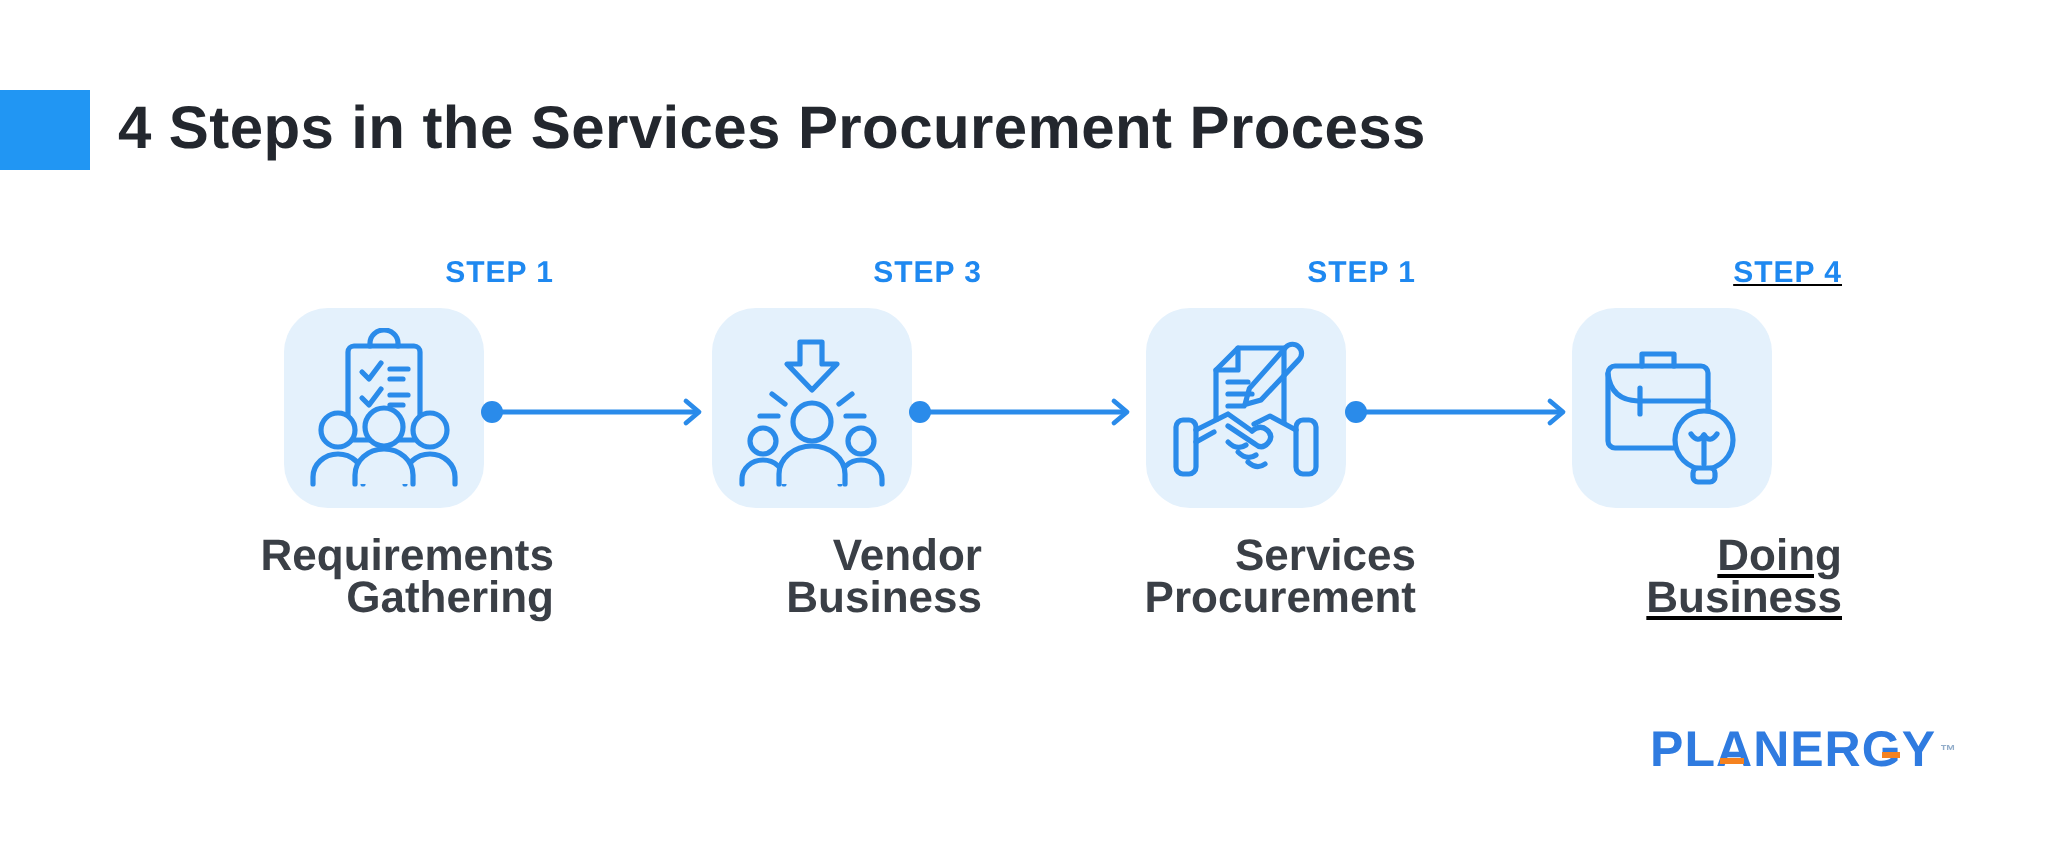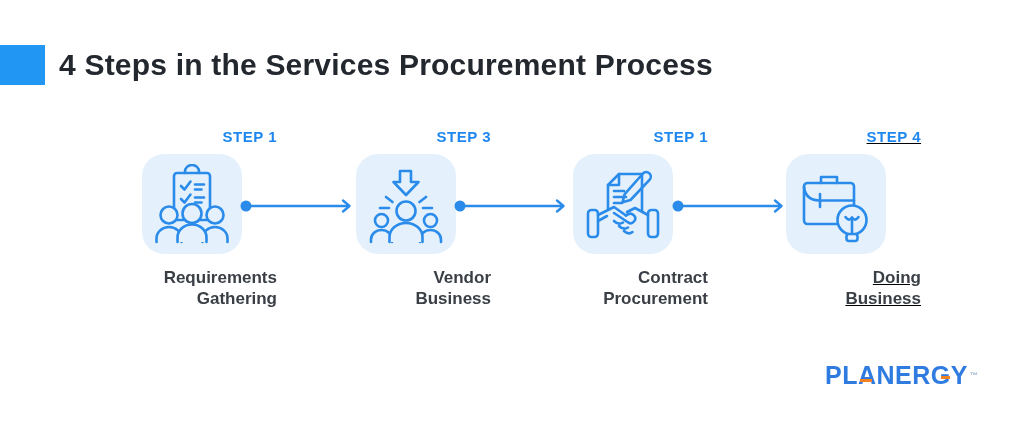--- a/index.html
+++ b/index.html
@@ -13,21 +13,21 @@
     position:absolute; left:59px; top:45px; height:40px; display:flex; align-items:center;
     font-size:30px; font-weight:700; color:#23272E; letter-spacing:0.2px; white-space:nowrap;
   }
   
   .step-col { position:absolute; top:128px; width:170px; text-align:right; }
   .step-label { font-size:15px; font-weight:700; color:#1E88F0; letter-spacing:0.5px; margin-bottom:9px; }
   .card {
     width:100px; height:100px; margin:0 auto; background:#E4F1FC; border-radius:22px;
     display:flex; align-items:center; justify-content:center;
   }
-  .step-name { margin-top:13px; font-size:17px; font-weight:700; color:#3A3F46; line-height:21px; }
+  .step-name { margin-top:13px; font-size:22px; font-weight:700; color:#3A3F46; line-height:21px; }
   .col1 { left:107px; } .col2 { left:321px; } .col3 { left:538px; } .col4 { left:751px;text-decoration:underline; }
   
   .connector { position:absolute; top:198px; width:118px; height:16px; }
   .conn1 { left:240px; } .conn2 { left:454px; } .conn3 { left:672px; }
   
   .logo { position:absolute; top:362px; right:46px; display:flex; align-items:flex-start;
           font-size:25px; font-weight:700; color:#2F7BE0; letter-spacing:0.5px; line-height:26px; }
   .logo-letter { position:relative; display:inline-block; }
   .logo-a-bar { position:absolute; left:2px; bottom:6px; width:12px; height:3.5px; background:#F58220; }
   .logo-g-bar { position:absolute; right:1px; bottom:9px; width:9px; height:3.5px; background:#F58220; }
@@ -133,21 +133,21 @@
           <path d="M65,51 L52,44 44,48"></path>
           <path d="M43,51.5 q4,-3.5 7.5,-0.5 q3.5,3 0.5,6.5 q-3,3.5 -6.5,0.5 L31,49"></path>
           <path d="M31,57 q4.5,4.5 9,1.5"></path>
           <path d="M36,62 q4.5,4.5 9,1.5"></path>
           <path d="M41,67 q4.5,4 8.5,1"></path>
           <path d="M15,57 L24,52"></path>
         </g>
       </svg>
     </div>
     <div class="step-name">
-      <div>Contract</div>
+      <div>Services</div>
       <div>Procurement</div>
     </div>
   </div>
 
   <div class="connector conn3">
     <svg width="118" height="16" viewBox="0 0 118 16">
       <circle cx="6" cy="8" r="5.5" fill="#2A8BEA"></circle>
       <line x1="6" y1="8" x2="108" y2="8" stroke="#2A8BEA" stroke-width="2.4"></line>
       <path d="M103,2.5 L109.5,8 103,13.5" fill="none" stroke="#2A8BEA" stroke-width="2.4" stroke-linecap="round" stroke-linejoin="round"></path>
     </svg>

